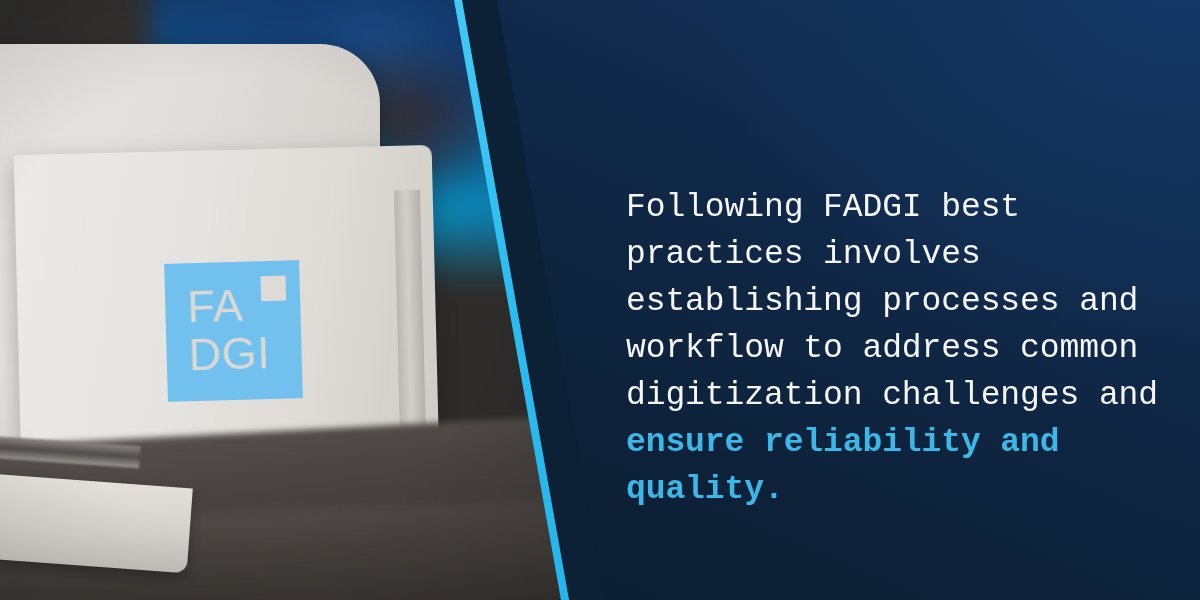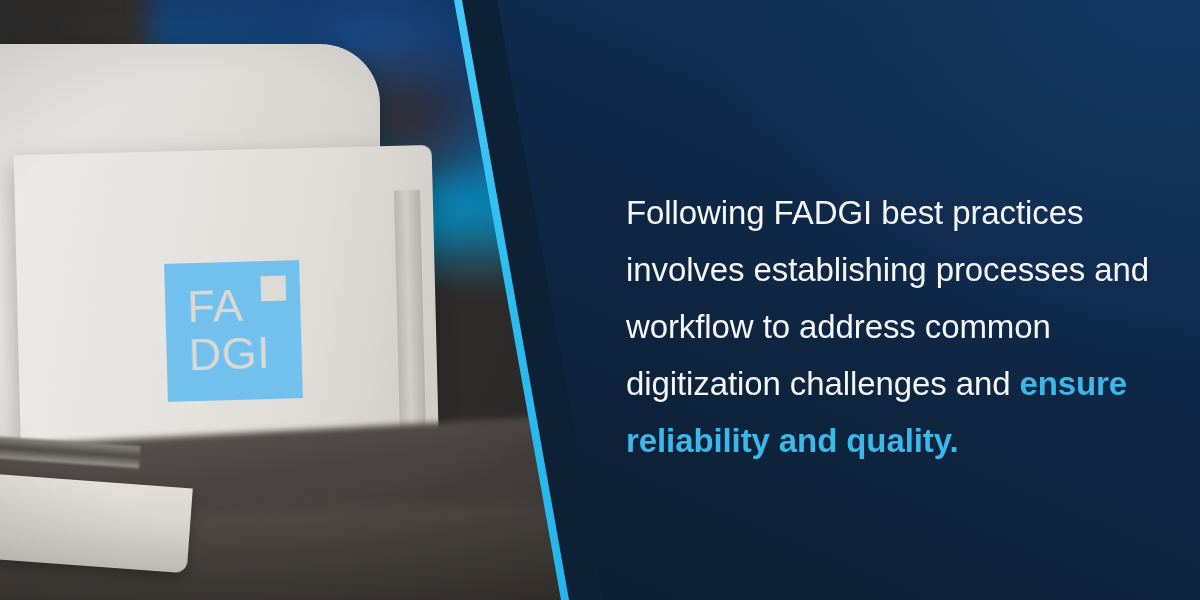--- a/index.html
+++ b/index.html
@@ -209,23 +209,23 @@
       radial-gradient(ellipse 620px 520px at 1180px -40px, #16396a 0%, #123259 38%, rgba(16,44,80,0) 78%),
       linear-gradient(203deg, #14345e 0%, #10294a 30%, #0d2138 62%, #0a1a2b 100%);
     -webkit-clip-path: polygon(497px 0, 1200px 0, 1200px 600px, 604px 600px);
     clip-path: polygon(497px 0, 1200px 0, 1200px 600px, 604px 600px);
   }
 
   .headline {
     position:absolute;
     left:626px; top:184px;
     width:540px;
-    font-family:Liberation Sans, sans-serif;
+    font-family:Liberation Mono, monospace;
     font-size:33px;
-    line-height:57px;
+    line-height:47px;
     font-weight:400;
     color:#f4f6f8;
     letter-spacing:-0.1px;
   }
   .headline .accent {
     color:#3bb7e8;
     font-weight:700;
   }
 </style>
 </head>

